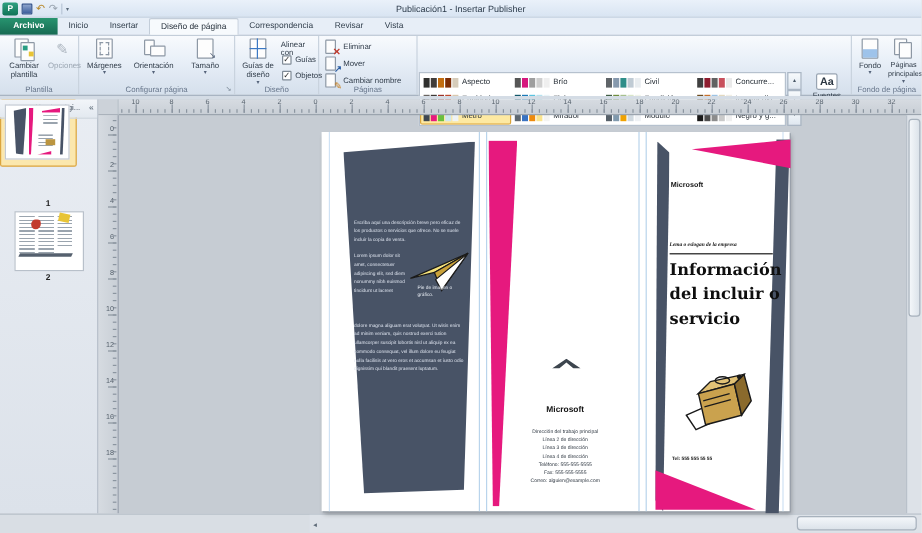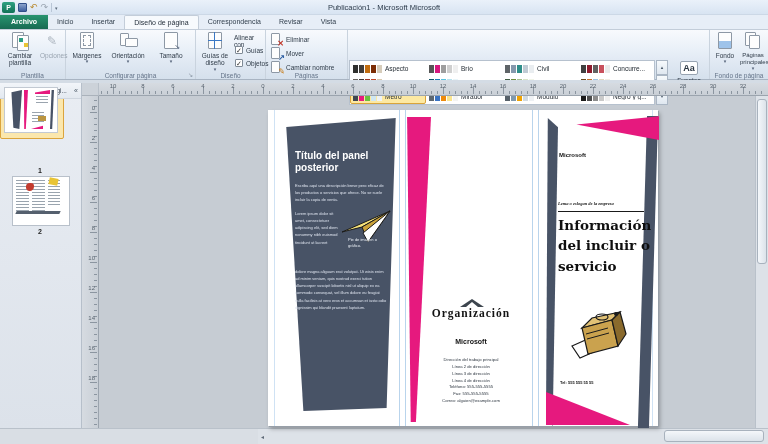--- a/index.html
+++ b/index.html
@@ -149,21 +149,21 @@
 
   <div id="titlebar">
     <div id="qat">
       <div class="p-badge">P</div>
       <div class="qat-save"></div>
       <div class="qat-undo">↶</div>
       <div class="qat-redo">↷</div>
       <div class="qat-sep"></div>
       <div class="qat-dd">▾</div>
     </div>
-    <div id="win-title">Publicación1  -  Microsoft Microsoft</div>
+    <div id="win-title">Publicación1  -  Insertar Publisher</div>
   </div>
 
   <div id="tabrow">
       <span class="tab file">Archivo</span>
       <span class="tab">Inicio</span>
       <span class="tab">Insertar</span>
       <span class="tab active">Diseño de página</span>
       <span class="tab">Correspondencia</span>
       <span class="tab">Revisar</span>
       <span class="tab">Vista</span>
@@ -695,21 +695,20 @@
 
   <div id="page">
     <div class="guide" style="left:6px;background:#cfe2f4"></div>
     <div class="guide" style="left:131px"></div>
     <div class="guide" style="left:137px"></div>
     <div class="guide" style="left:264px"></div>
     <div class="guide" style="left:270px"></div>
     <div class="guide" style="left:384px;background:#cfe2f4"></div>
 
     <div class="shape" id="panel-back-shape"></div>
-    <div id="back-title">Título del panel posterior</div>
     <div class="micro" id="back-desc" style="left:27px;top:72px;width:94px">
       <div>Escriba aquí una descripción breve pero eficaz de los productos o servicios que ofrece. No se suele incluir la copia de venta.</div>
     </div>
     <div class="micro" id="back-body1" style="left:27px;top:100px;width:46px">
       <div>Lorem ipsum dolor sit amet, consectetuer adipiscing elit, sed diem nonummy nibh euismod tincidunt ut lacreet</div>
     </div>
     <svg style="position:absolute;left:72px;top:98px" width="52" height="38" viewBox="0 0 52 38">
       <polygon points="50,3 2,24 22,19" fill="#f6e27a" stroke="#1a1a1a" stroke-width="1"></polygon>
       <polygon points="50,3 22,19 28,34" fill="#caa23a" stroke="#1a1a1a" stroke-width="1"></polygon>
       <polygon points="50,3 28,34 23,25" fill="#ffffff" stroke="#1a1a1a" stroke-width="1"></polygon>
@@ -718,21 +717,20 @@
       <div>Pie de imagen o gráfico.</div>
     </div>
     <div class="micro" id="back-body2" style="left:27px;top:158px;width:92px">
       <div>dolore magna aliguam erat volutpat. Ut wisis enim ad minim veniam, quis nostrud exerci tution ullamcorper suscipit lobortis nisl ut aliquip ex ea commodo consequat, vel illum dolore eu feugiat nulla facilisis at vero eros et accumsan et iusto odio dignissim qui blandit praesent luptatum.</div>
     </div>
 
     <div class="shape" id="pink-wedge-mid"></div>
     <svg style="position:absolute;left:192px;top:189px" width="24" height="8" viewBox="0 0 24 8">
       <polygon points="0,8 12,0 24,8 18,8 12,3 6,8" fill="#3d454e"></polygon>
     </svg>
-    <div id="org-title">Organización</div>
     <div id="org-company">Microsoft</div>
     <div class="micro" style="left:140px;top:246px;width:126px">
       <div id="org-address">
           <div>Dirección del trabajo principal</div>
           <div>Línea 2 de dirección</div>
           <div>Línea 3 de dirección</div>
           <div>Línea 4 de dirección</div>
           <div>Teléfono: 555-555-5555</div>
           <div>Fax: 555-555-5555</div>
           <div>Correo: alguien@example.com</div>

